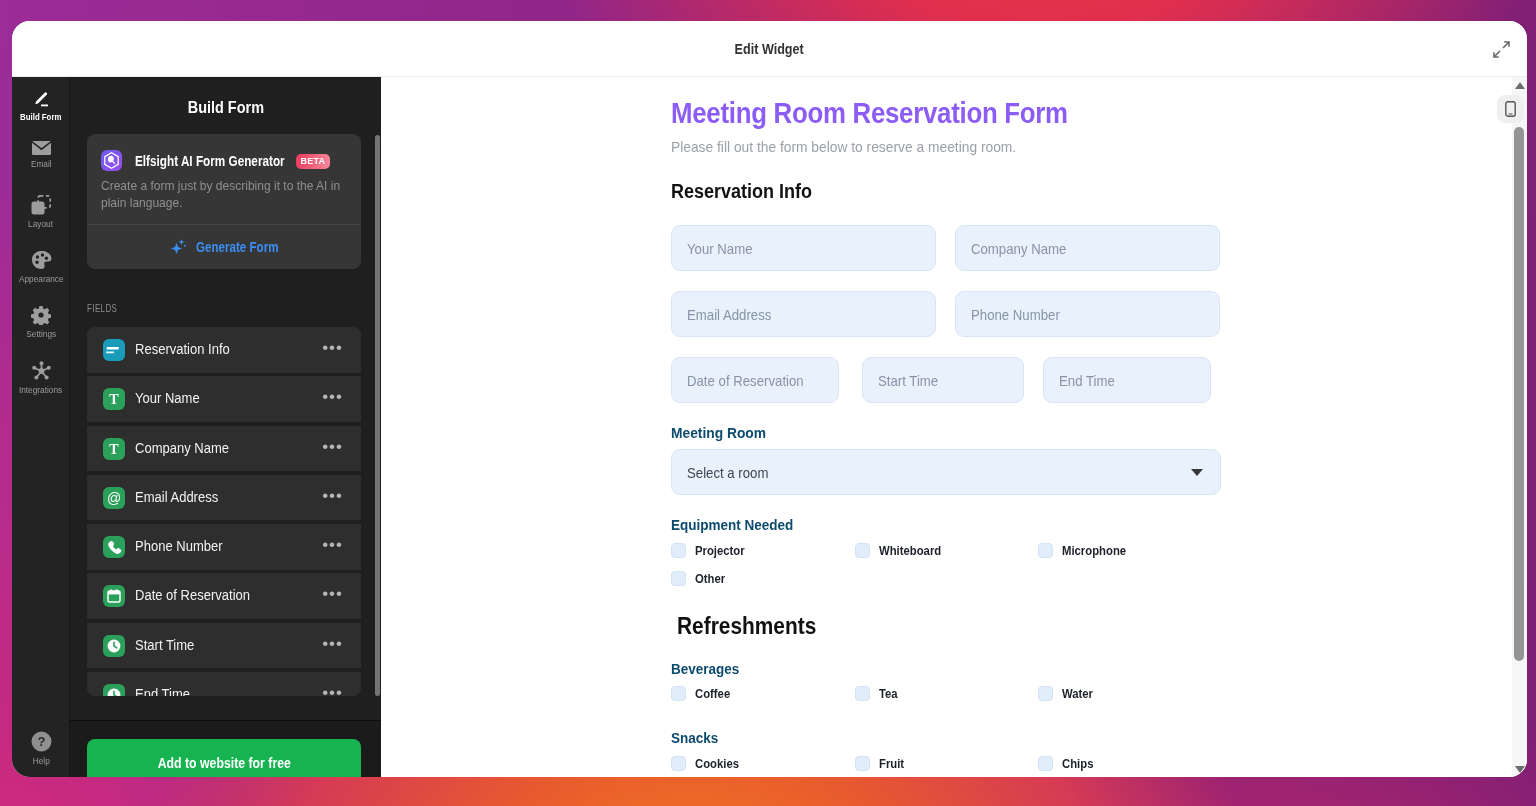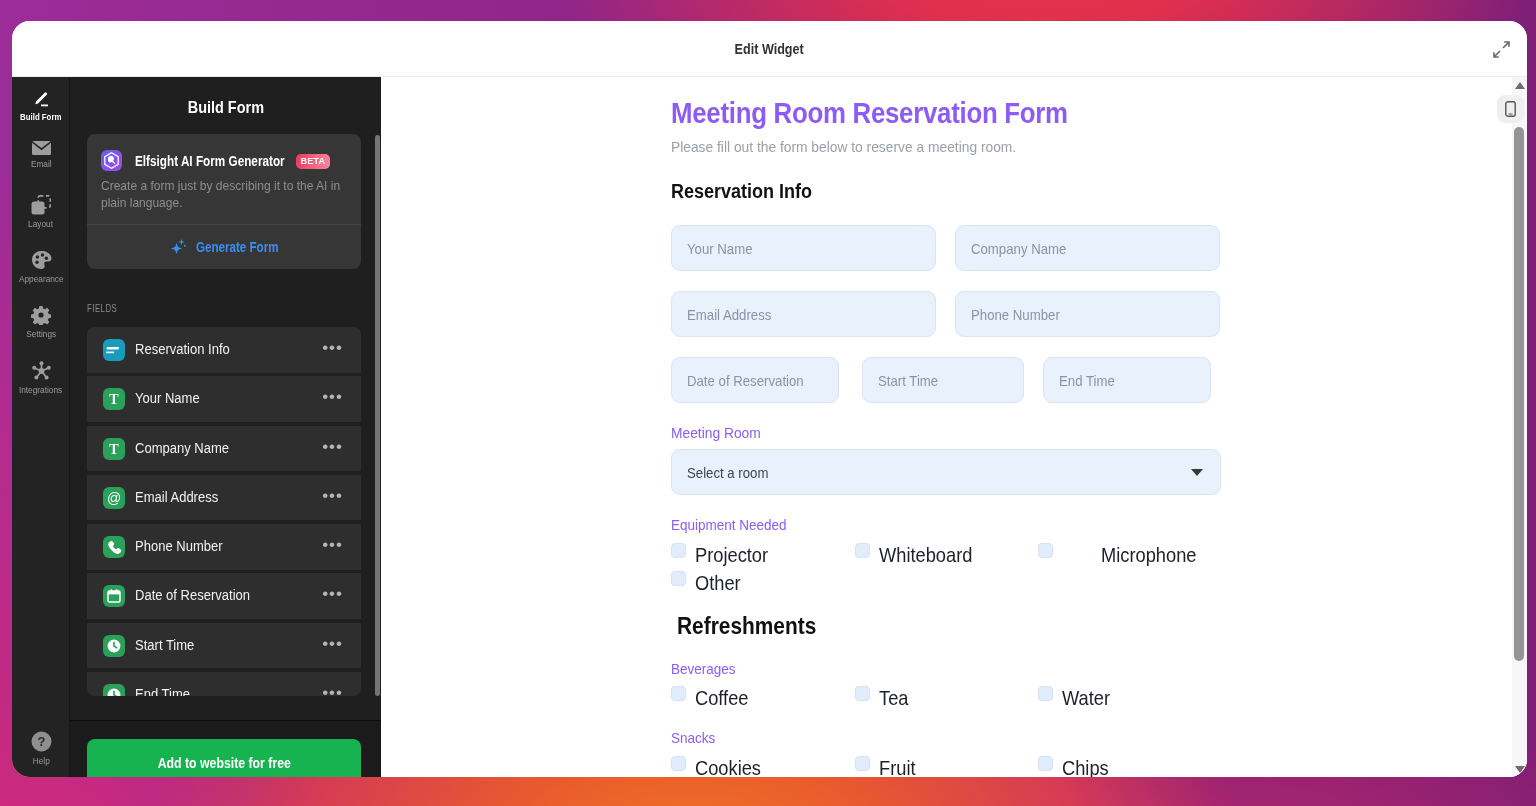--- a/index.html
+++ b/index.html
@@ -77,26 +77,26 @@
 }
 .addbtn { position:absolute; left:17px; top:18px; width:274px; height:47px; background:#16b350; border-radius:8px;
   color:#fff; font-size:15px; font-weight:700; text-align:center; line-height:47px; }
 
 .main { position:absolute; left:369px; top:56px; width:1146px; height:700px; background:#fff; }
 .main h1 { position:absolute; left:290px; top:18px; font-size:30px; line-height:36px; font-weight:700; color:#8b5cf6; letter-spacing:-.3px; }
 .sub { position:absolute; left:290px; top:61px; font-size:15px; color:#9aa0a6; }
 .h2a { position:absolute; left:290px; top:103px; font-size:20px; font-weight:700; color:#111; }
 .field { position:absolute; background:#e9f1fc; border:1px solid #d9e4f5; border-radius:9px; }
 .field > span { position:absolute; left:15px; top:0; bottom:0; display:flex; align-items:center; font-size:15px; color:#8794a8; }
-.blabel { position:absolute; font-size:15px; font-weight:400; color:#8b5cf6; }
+.blabel { position:absolute; font-size:15px; font-weight:700; color:#0c4a6e; }
 .selecttxt { color:#3c4552 !important; }
 .caret { position:absolute; right:17px; top:19px; width:0; height:0; border-left:6px solid transparent; border-right:6px solid transparent; border-top:7px solid #383838; }
 .h2b { position:absolute; left:296px; font-size:24px; font-weight:700; color:#111; }
 .cb { position:absolute; width:15px; height:15px; background:#e2edfb; border:1px solid #d3e2f5; border-radius:4px; }
-.cbl { position:absolute; font-size:21px; color:#1d2129; }
+.cbl { position:absolute; font-size:13px; color:#1d2129;font-weight:bold; }
 
 .vscroll { position:absolute; right:0px; top:0px; width:15px; height:700px; background:#f6f6f6; }
 .vthumb { position:absolute; left:2px; top:50px; width:10px; height:534px; background:#949494; border-radius:5px; }
 .uparrow { position:absolute; left:3px; top:5px; width:0; height:0; border-left:5px solid transparent; border-right:5px solid transparent; border-bottom:7px solid #6d6d6d; }
 .dnarrow { position:absolute; left:3px; bottom:4px; width:0; height:0; border-left:5px solid transparent; border-right:5px solid transparent; border-top:7px solid #6d6d6d; }
 .phonebtn { position:absolute; right:3px; top:18px; width:27px; height:28px; background:#efefef; border-radius:8px; }
 .phonebtn svg { position:absolute; left:8px; top:6px; }
 </style>
 </head>
 <body>
@@ -321,21 +321,21 @@
         </span>
         <div class="caret"></div>
       </div>
 
     <div class="blabel" style="left:290px; top:439px;"><span id="eq" style="transform:scaleX(0.9);" class="t">Equipment Needed</span></div>
     <div class="cb" style="left:290px; top:466px;"></div>
       <div class="cbl" style="left:314px; top:466px;"><span id="l1" style="transform:scaleX(0.87);" class="t">Projector</span></div>
     <div class="cb" style="left:474px; top:466px;"></div>
       <div class="cbl" style="left:498px; top:466px;"><span id="l2" style="transform:scaleX(0.87);" class="t">Whiteboard</span></div>
     <div class="cb" style="left:657px; top:466px;"></div>
-      <div class="cbl" style="left:681px; top:466px;margin-left:39px;"><span id="l3" style="transform:scaleX(0.87);" class="t">Microphone</span></div>
+      <div class="cbl" style="left:681px; top:466px;"><span id="l3" style="transform:scaleX(0.87);" class="t">Microphone</span></div>
     <div class="cb" style="left:290px; top:494px;"></div>
       <div class="cbl" style="left:314px; top:494px;"><span id="l4" style="transform:scaleX(0.87);" class="t">Other</span></div>
 
     <div class="h2b" style="top:535px;"><span id="ref" style="transform:scaleX(0.87);" class="t">Refreshments</span></div>
     <div class="blabel" style="left:290px; top:583px;"><span id="bev" style="transform:scaleX(0.9);" class="t">Beverages</span></div>
     <div class="cb" style="left:290px; top:609px;"></div>
       <div class="cbl" style="left:314px; top:609px;text-align:center;"><span id="l5" style="transform:scaleX(0.87);" class="t">Coffee</span></div>
     <div class="cb" style="left:474px; top:609px;"></div>
       <div class="cbl" style="left:498px; top:609px;"><span id="l6" style="transform:scaleX(0.87);" class="t">Tea</span></div>
     <div class="cb" style="left:657px; top:609px;"></div>

